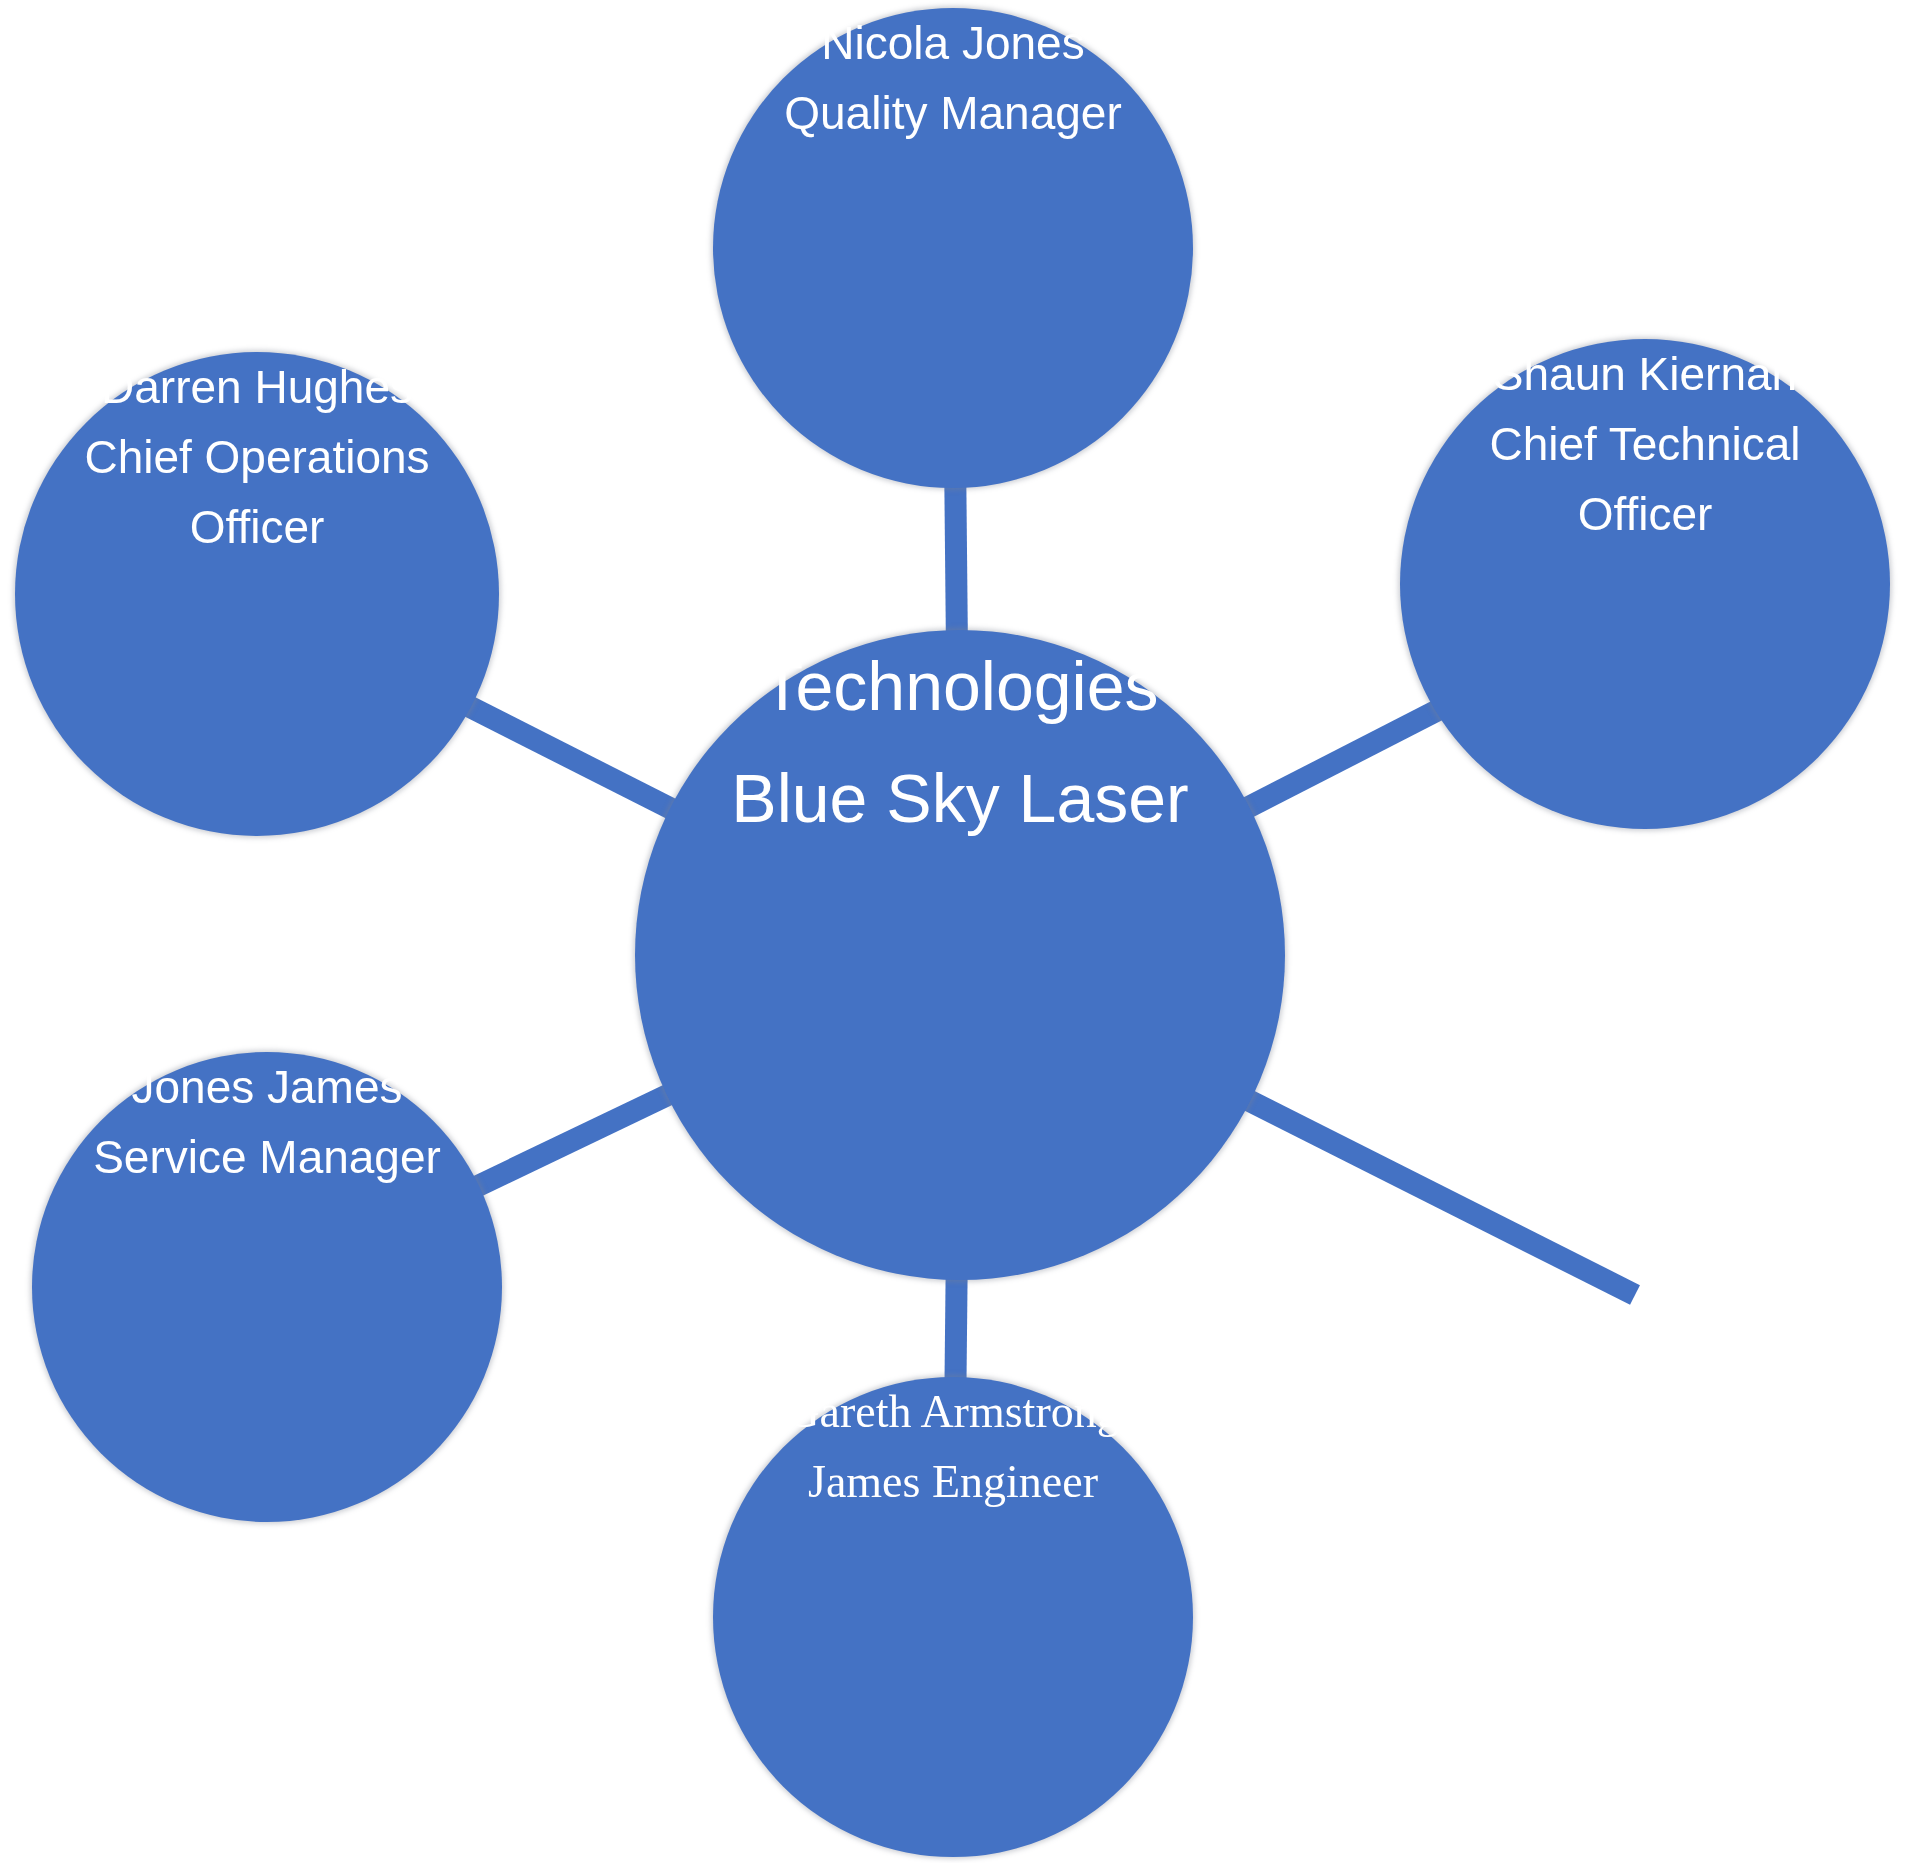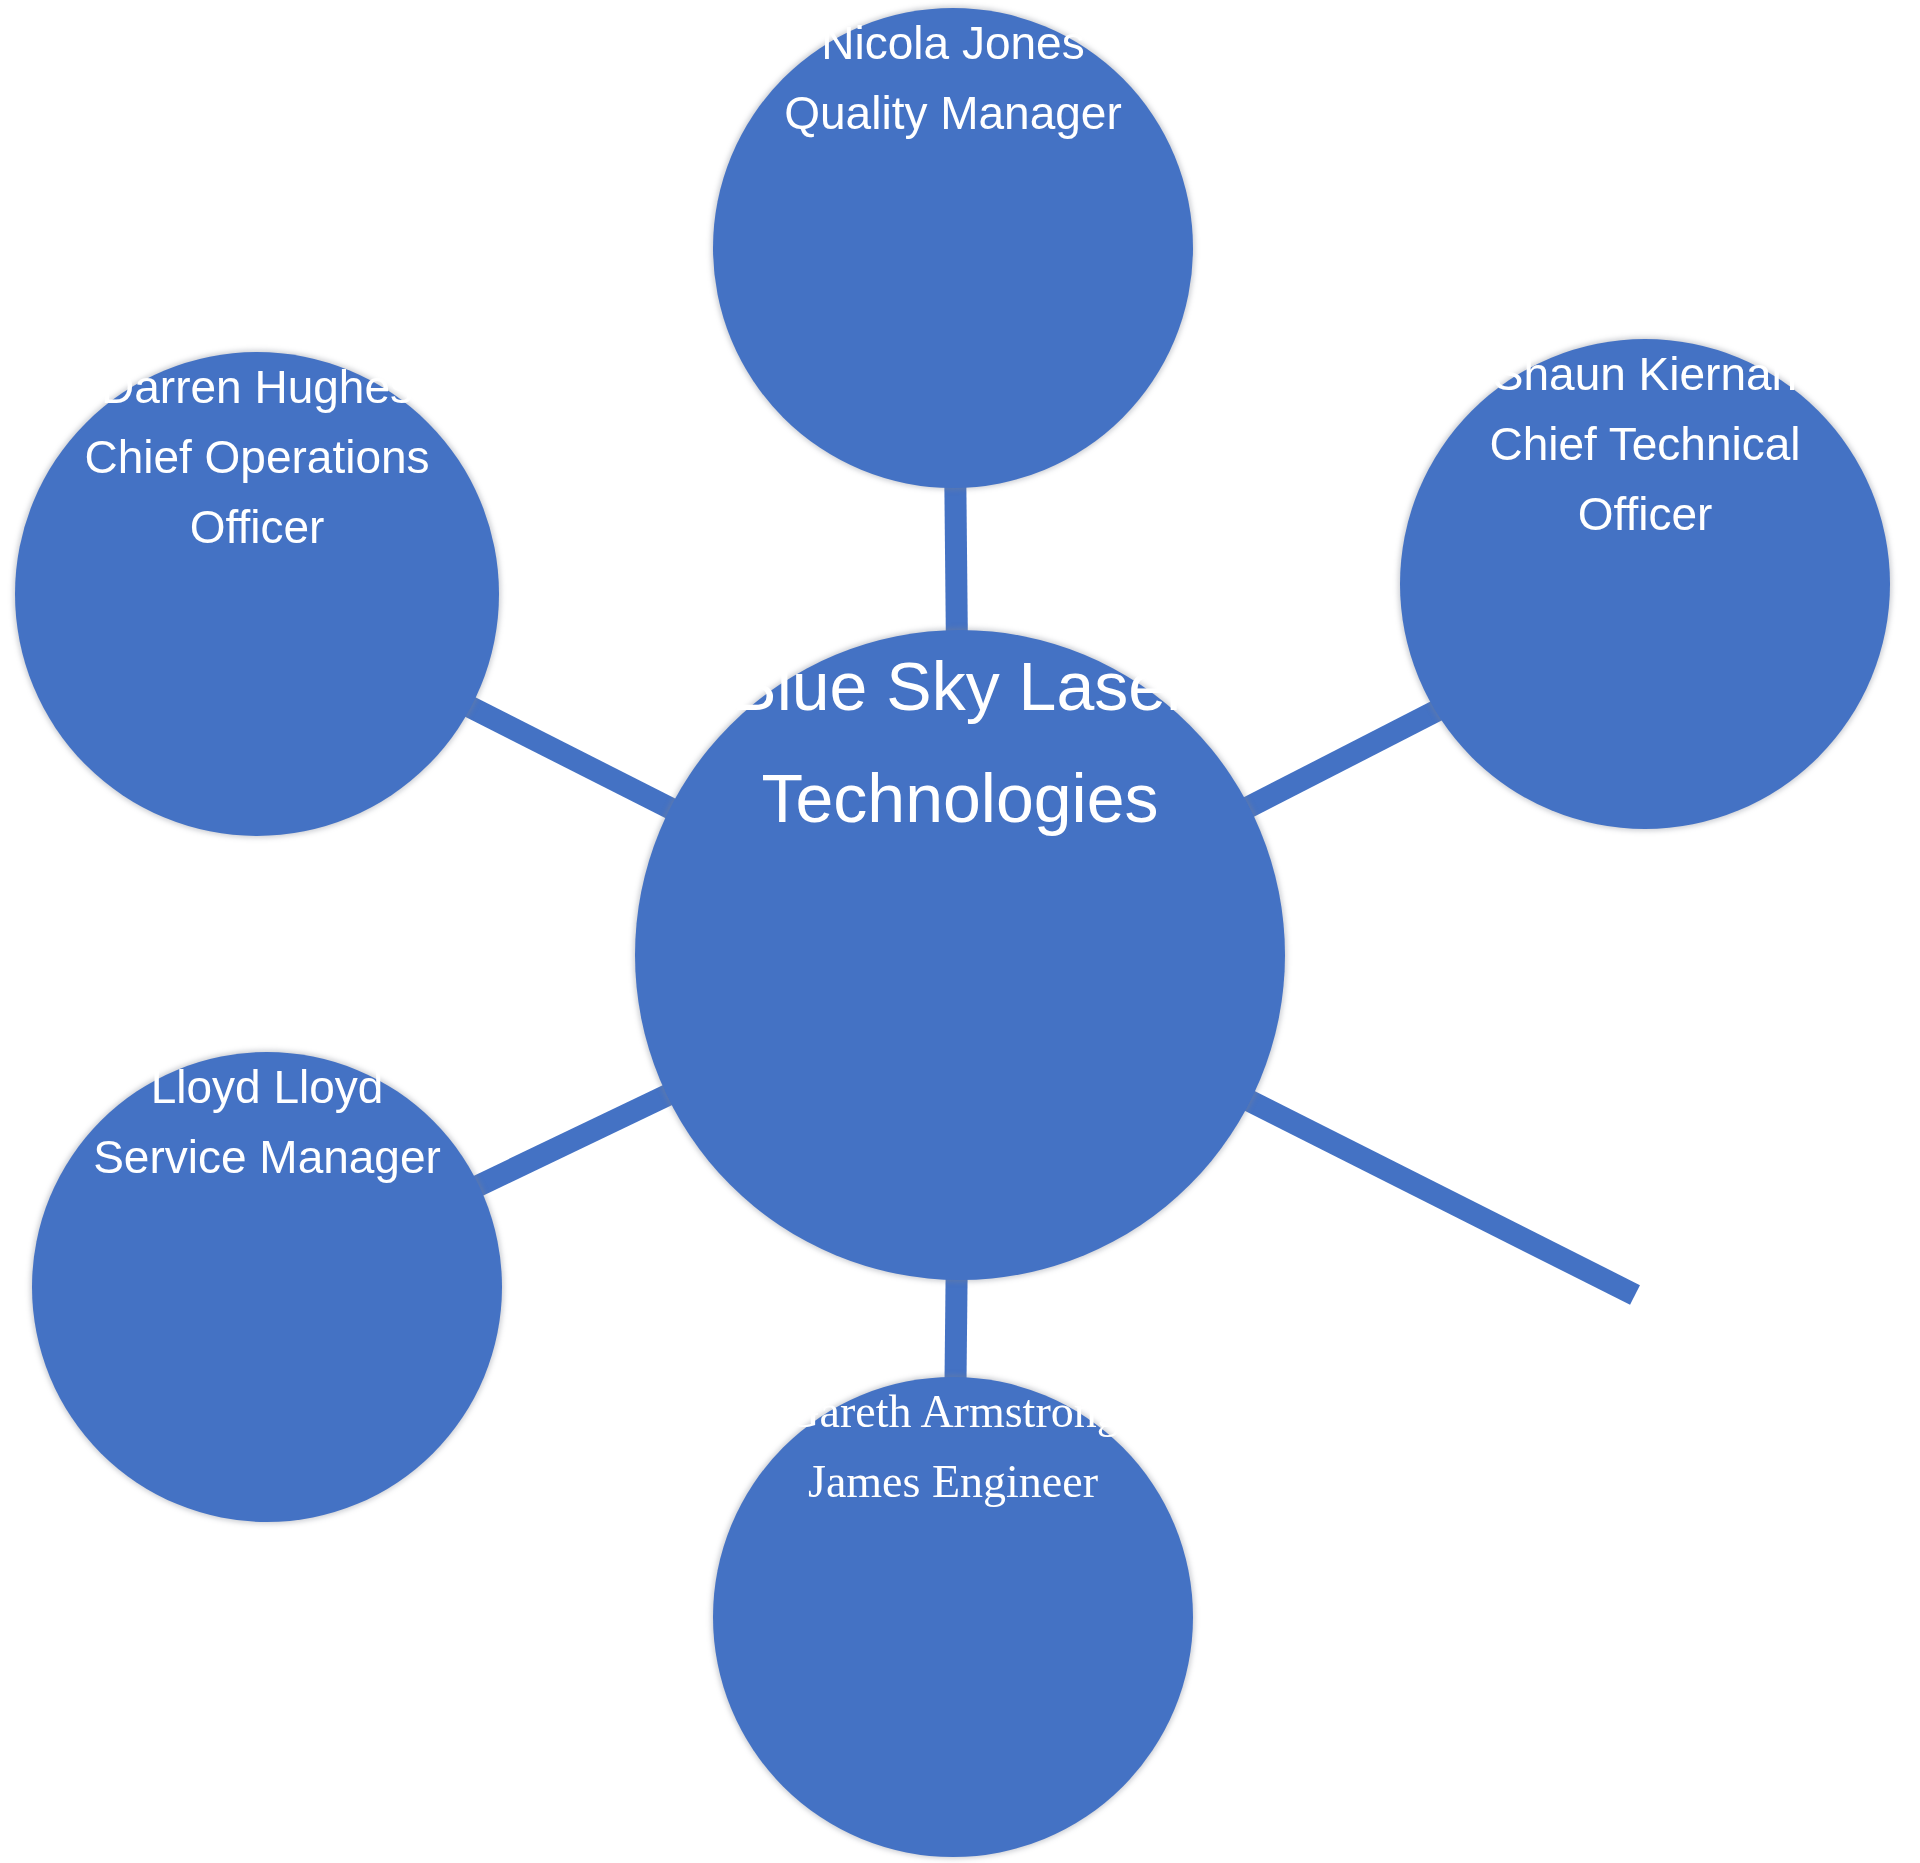--- a/index.html
+++ b/index.html
@@ -60,22 +60,22 @@
     <line class="connector" x1="960" y1="955" x2="953" y2="248"></line>
     <line class="connector" x1="960" y1="955" x2="1645" y2="604"></line>
     <line class="connector" x1="960" y1="955" x2="1635" y2="1295"></line>
     <line class="connector" x1="960" y1="955" x2="953" y2="1617"></line>
     <line class="connector" x1="960" y1="955" x2="267" y2="1287"></line>
     <line class="connector" x1="960" y1="955" x2="247" y2="594"></line>
   </svg>
 
   <div class="node center-node" id="node-company">
     <div class="label">
+      <span class="line">Technologies</span>
       <span class="line">Blue Sky Laser</span>
-      <span class="line">Technologies</span>
     </div>
   </div>
 
   <div class="node satellite" id="node-nicola">
     <div class="label">
       <span class="line">Nicola Jones</span>
       <span class="line">Quality Manager</span>
     </div>
   </div>
 
@@ -90,21 +90,21 @@
 
   <div class="node satellite" id="node-gareth">
     <div class="label">
       <span class="line">Gareth Armstrong</span>
       <span class="line">James Engineer</span>
     </div>
   </div>
 
   <div class="node satellite" id="node-lloyd">
     <div class="label">
-      <span class="line">Lloyd Lloyd</span>
+      <span class="line">Jones James</span>
       <span class="line">Service Manager</span>
     </div>
   </div>
 
   <div class="node satellite" id="node-darren">
     <div class="label">
       <span class="line">Darren Hughes</span>
       <span class="line">Chief Operations</span>
       <span class="line">Officer</span>
     </div>

